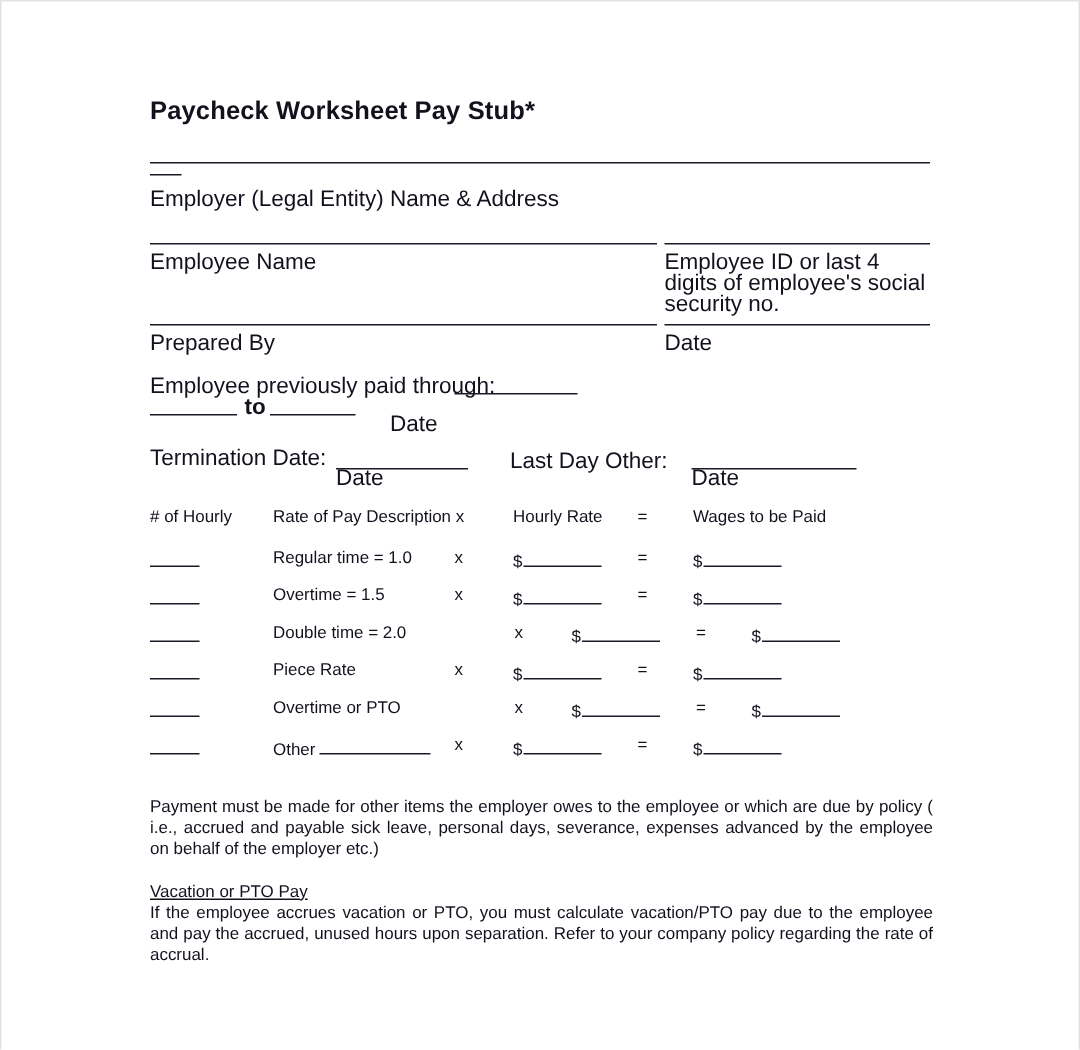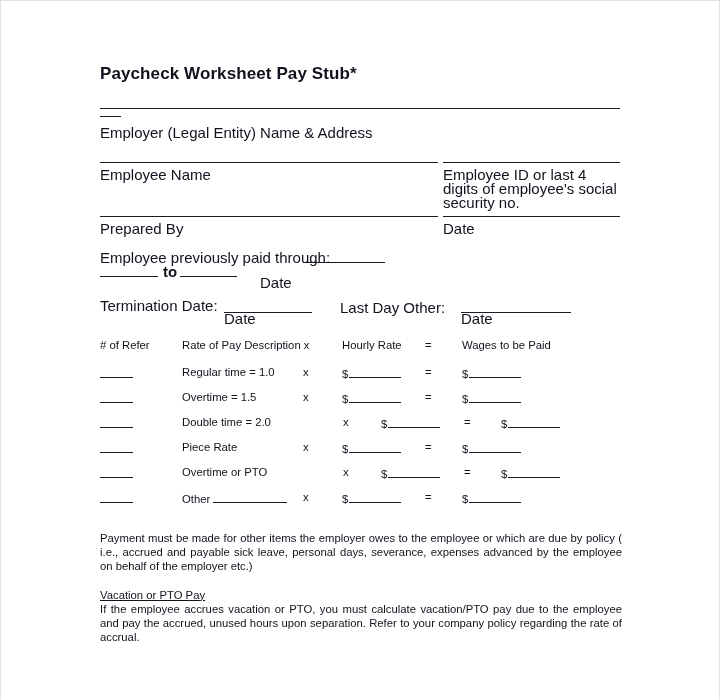--- a/index.html
+++ b/index.html
@@ -148,21 +148,21 @@
     <div class="blank" style="position:absolute; left:124px; top:300px; width:88px;"></div>
     <div class="lbl" style="left:124px; top:311px;">Date</div>
 
     <div class="lbl" style="left:240px; top:300px;">Last Day Other:</div>
     <div class="blank" style="position:absolute; left:361px; top:300px; width:110px;"></div>
     <div class="lbl" style="left:361px; top:311px;">Date</div>
 
     <div class="paytable">
 
       <div class="row hdr">
-        <span class="c-hours"># of Refer</span>
+        <span class="c-hours"># of Hourly</span>
         <span class="c-desc">Rate of Pay Description x</span>
         <span class="c-rate" style="left:242px;">Hourly Rate</span>
         <span class="c-eq" style="left:325px;">=</span>
         <span class="c-wages" style="left:362px;">Wages to be Paid</span>
       </div>
 
       <div class="row">
         <span class="c-hours"><span class="hours-blank"></span></span>
         <span class="c-desc">Regular time = 1.0</span>
         <span class="c-x" style="left:203px;">x</span>

